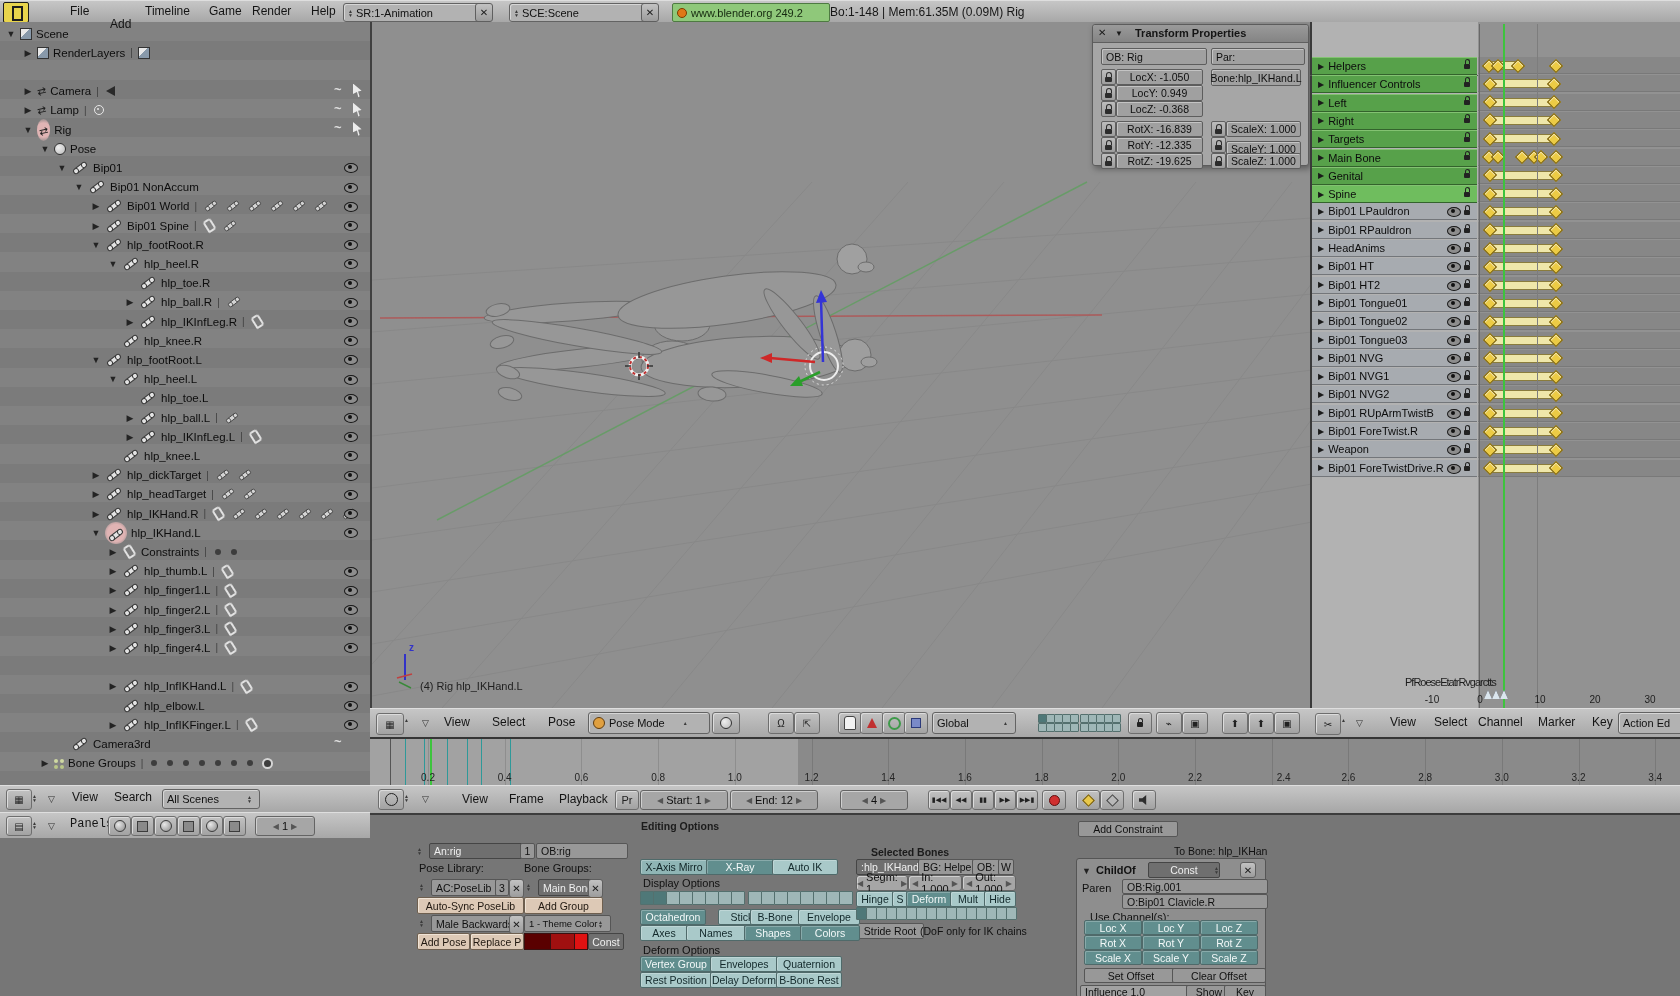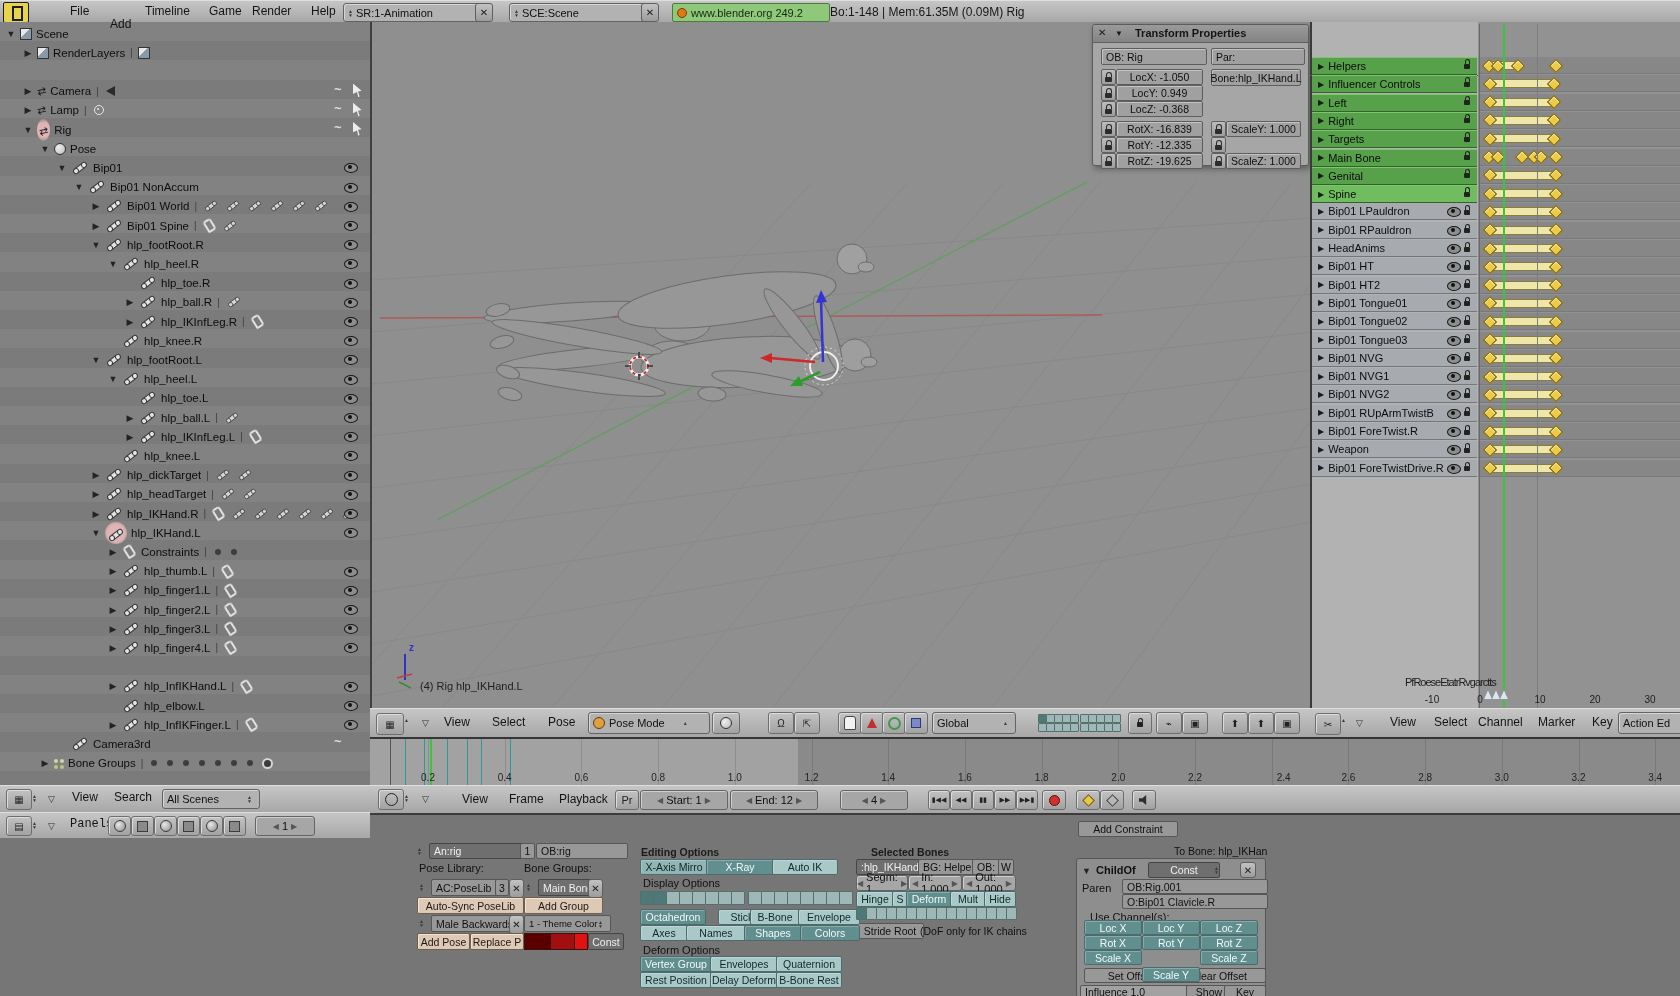--- a/index.html
+++ b/index.html
@@ -633,21 +633,21 @@
   <div class="tfield" style="left:23px;top:60px;width:85px;height:14px;">LocY: 0.949</div>
   <div class="lockb" style="left:8px;top:76px;"></div>
   <div class="tfield" style="left:23px;top:76px;width:85px;height:14px;">LocZ: -0.368</div>
   <div class="lockb" style="left:8px;top:96px;"></div>
   <div class="tfield" style="left:23px;top:96px;width:85px;height:14px;">RotX: -16.839</div>
   <div class="lockb" style="left:118px;top:96px;"></div>
   <div class="tfield" style="left:133px;top:96px;width:73px;height:14px;">ScaleX: 1.000</div>
   <div class="lockb" style="left:8px;top:112px;"></div>
   <div class="tfield" style="left:23px;top:112px;width:85px;height:14px;">RotY: -12.335</div>
   <div class="lockb" style="left:118px;top:112px;"></div>
-  <div class="tfield" style="left:133px;top:96px;width:73px;height:14px;">ScaleY: 1.000</div>
+  <div class="tfield" style="left:133px;top:116px;width:73px;height:14px;">ScaleY: 1.000</div>
   <div class="lockb" style="left:8px;top:128px;"></div>
   <div class="tfield" style="left:23px;top:128px;width:85px;height:14px;">RotZ: -19.625</div>
   <div class="lockb" style="left:118px;top:128px;"></div>
   <div class="tfield" style="left:133px;top:128px;width:73px;height:14px;">ScaleZ: 1.000</div>
 </div>
 
 <div class="abs" id="aenames"></div>
 <div class="abs" id="aekeys"></div>
 <div class="abs" style="left:1310px;top:75px;width:370px;height:1px;background:#565656;"></div>
 
@@ -853,21 +853,21 @@
     <span style="font-size:9.5px;">1 - Theme Color</span>
     <span class="ud">▲<br>▼</span>
   </div>
   <div class="swatch" style="left:524px;top:933px;width:26px;height:15px;background:#5a0000;"></div>
   <div class="swatch" style="left:550px;top:933px;width:24px;height:15px;background:#a01010;"></div>
   <div class="swatch" style="left:574px;top:933px;width:12px;height:15px;background:#e01212;"></div>
   <div class="dfield" style="left:588px;top:933px;width:26px;height:15px;justify-content:center;">Const</div>
 </div>
 
 <div class="abs" id="panelB">
-  <span class="ptitle2" style="left:641px;top:846px;">Editing Options</span>
+  <span class="ptitle2" style="left:641px;top:820px;">Editing Options</span>
   <span class="plabel" style="left:643px;top:877px;">Display Options</span>
   <span class="plabel" style="left:643px;top:944px;">Deform Options</span>
 </div>
 
 <div class="abs" id="panelC">
   <span class="ptitle2" style="left:871px;top:846px;">Selected Bones</span>
   <div class="dfield" style="left:856px;top:859px;width:60px;height:14px;">:hlp_IKHand.L</div>
   <div class="gfield" style="left:918px;top:859px;width:52px;height:14px;justify-content:space-between;">
     <span>BG: Helper</span>
     <span class="ud">▲<br>▼</span>
@@ -1213,15 +1213,15 @@
     <div class="cell" style="position: absolute; left: 986px; top: 907px; width: 9px; height: 11px;"></div>
     <div class="cell" style="position: absolute; left: 996px; top: 907px; width: 9px; height: 11px;"></div>
     <div class="cell" style="position: absolute; left: 1006px; top: 907px; width: 9px; height: 11px;"></div>
     <div class="pbtn tealD" style="position: absolute; left: 1084px; top: 920px; width: 56px; height: 13px;">Loc X</div>
     <div class="pbtn tealD" style="position: absolute; left: 1142px; top: 920px; width: 56px; height: 13px;">Loc Y</div>
     <div class="pbtn tealD" style="position: absolute; left: 1200px; top: 920px; width: 56px; height: 13px;">Loc Z</div>
     <div class="pbtn tealD" style="position: absolute; left: 1084px; top: 935px; width: 56px; height: 13px;">Rot X</div>
     <div class="pbtn tealD" style="position: absolute; left: 1142px; top: 935px; width: 56px; height: 13px;">Rot Y</div>
     <div class="pbtn tealD" style="position: absolute; left: 1200px; top: 935px; width: 56px; height: 13px;">Rot Z</div>
     <div class="pbtn tealD" style="position: absolute; left: 1084px; top: 950px; width: 56px; height: 13px;">Scale X</div>
-    <div class="pbtn tealD" style="position: absolute; left: 1142px; top: 950px; width: 56px; height: 13px; margin-top: 17px;">Scale Y</div>
+    <div class="pbtn tealD" style="position: absolute; left: 1142px; top: 950px; width: 56px; height: 13px;">Scale Y</div>
     <div class="pbtn tealD" style="position: absolute; left: 1200px; top: 950px; width: 56px; height: 13px;">Scale Z</div>
   </div>
 
 </body></html>

